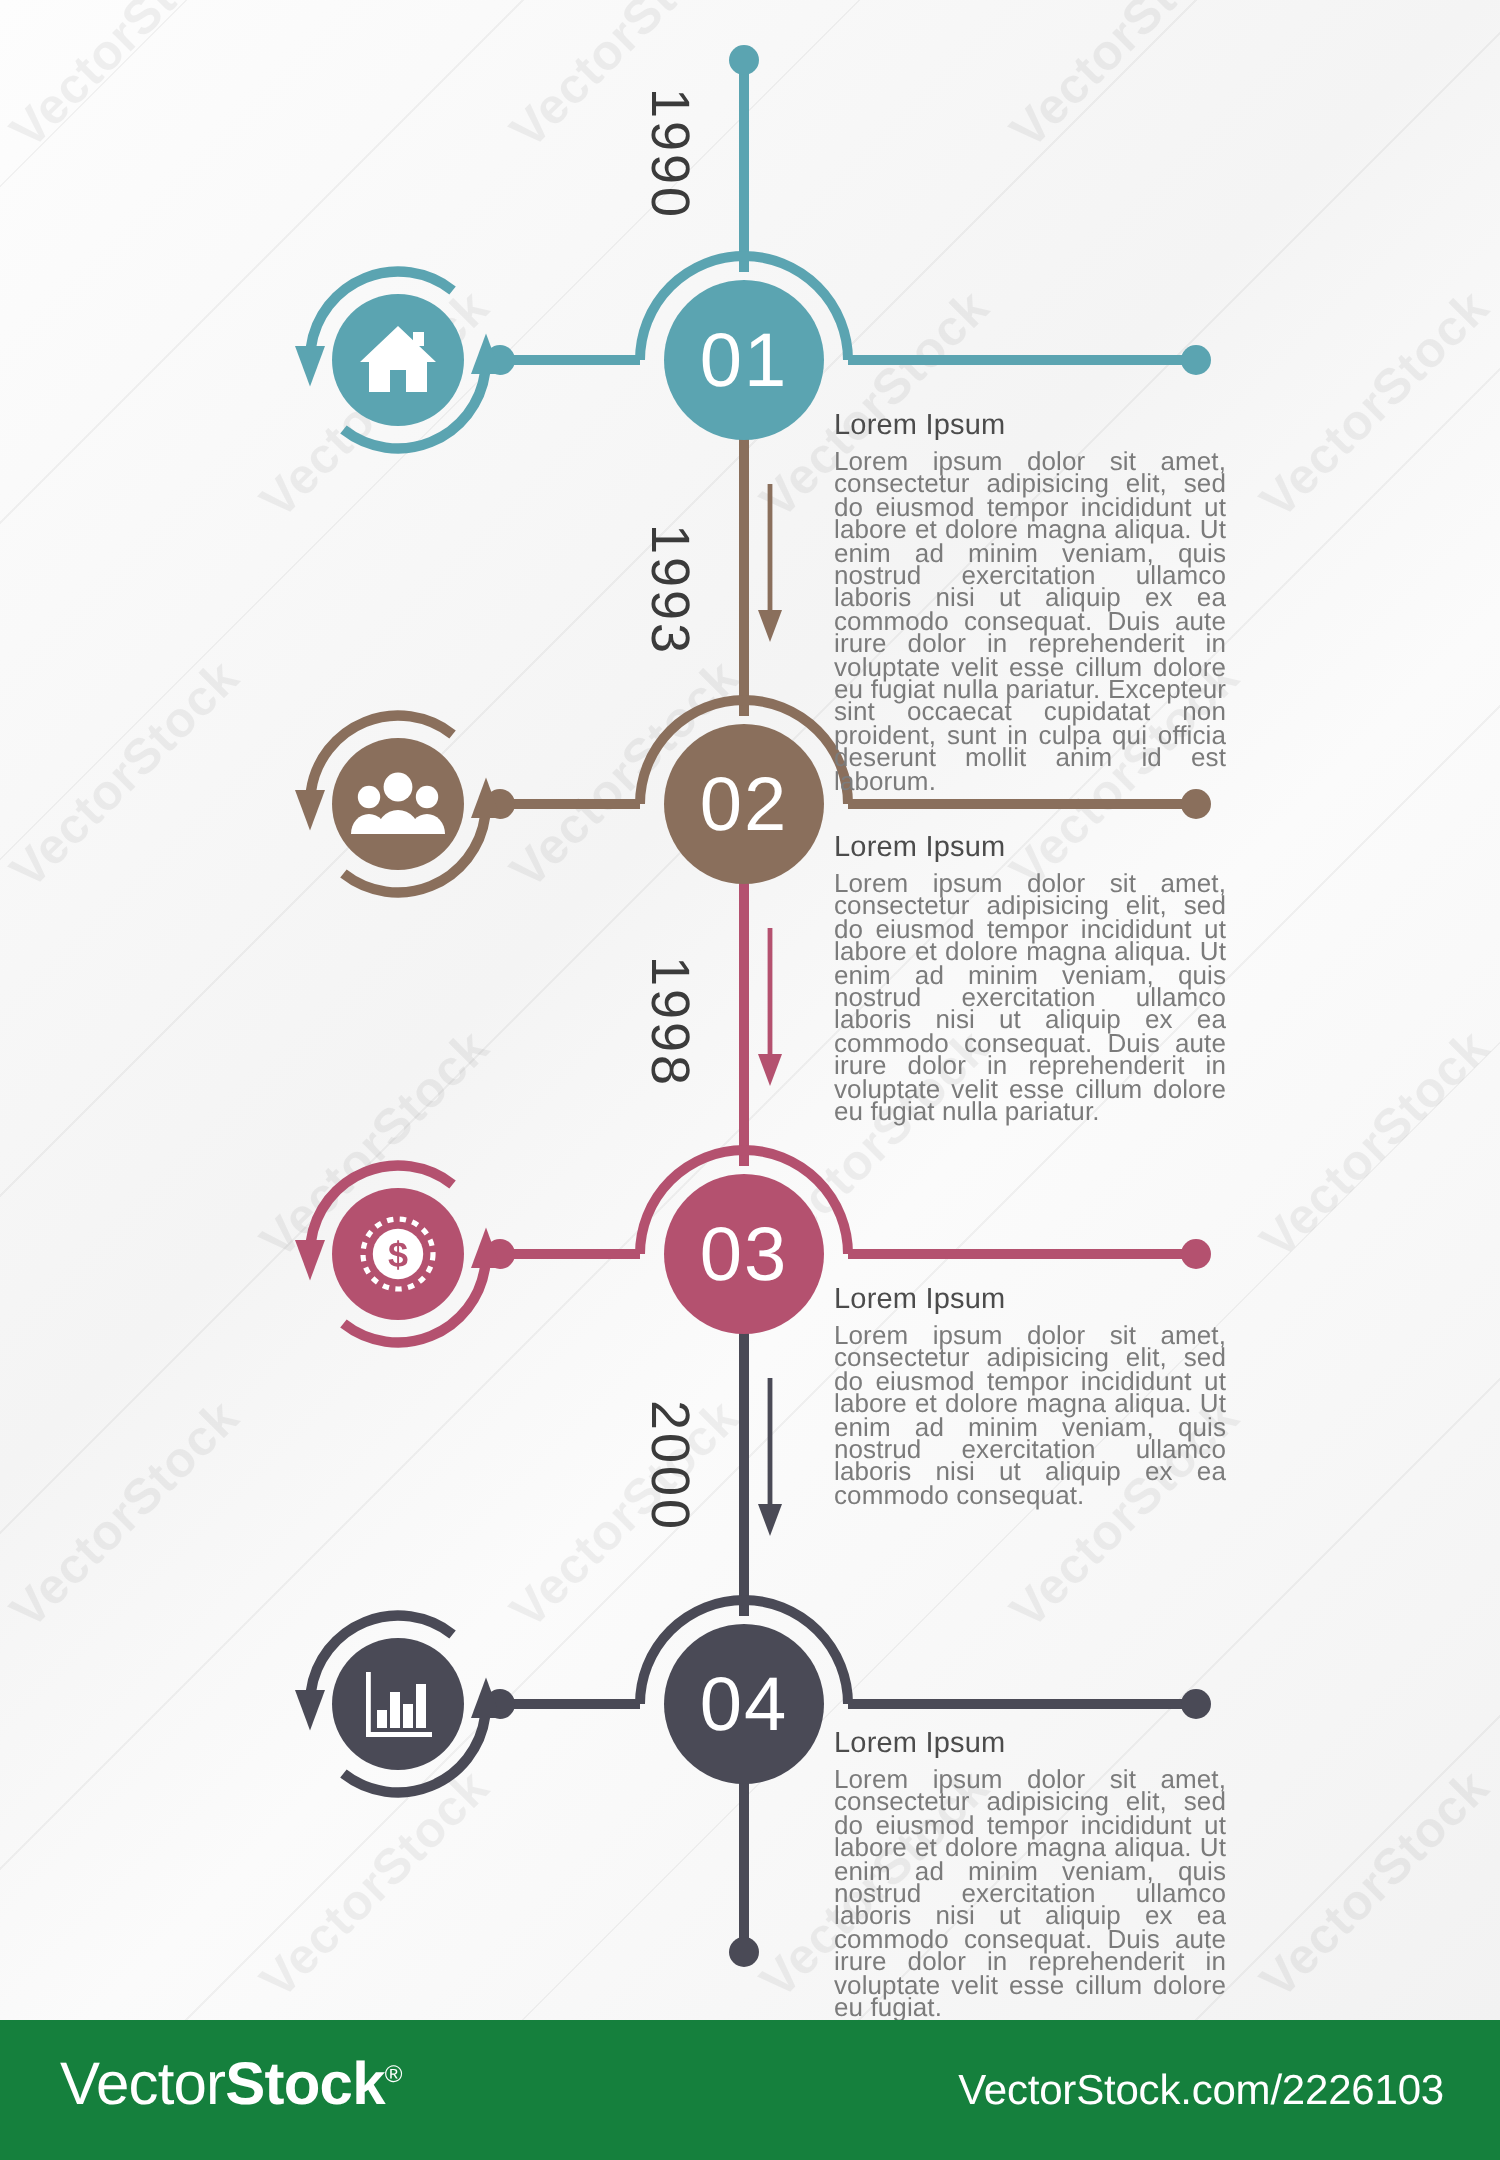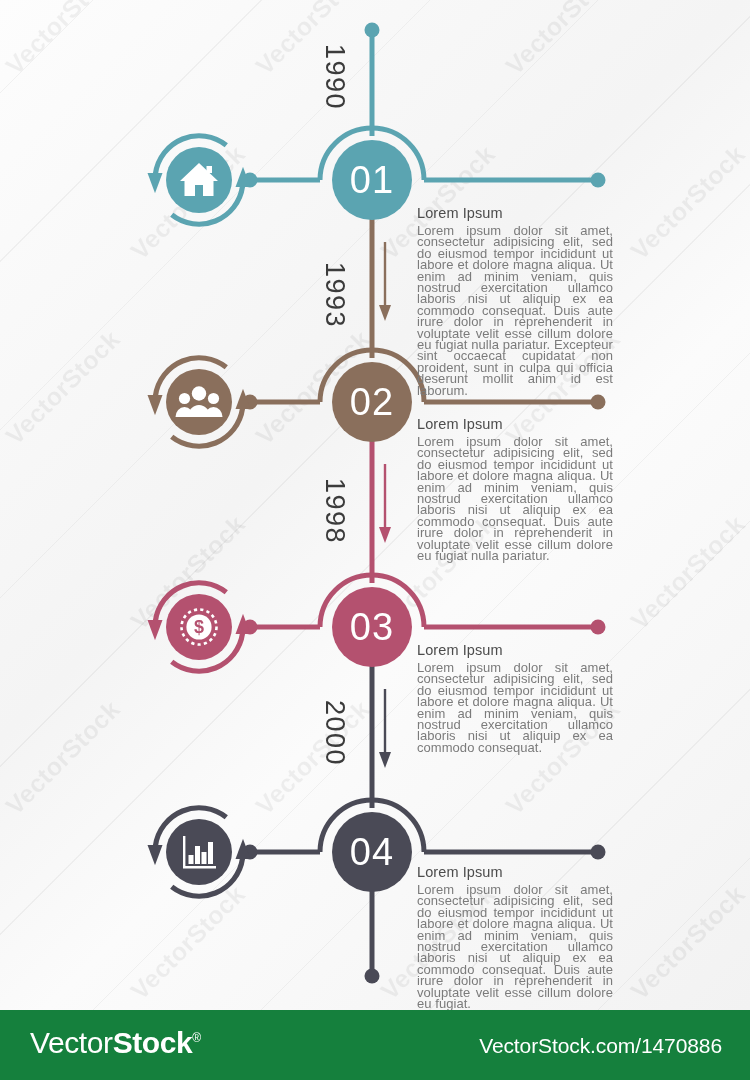--- a/index.html
+++ b/index.html
@@ -295,14 +295,14 @@
         <p>Lorem ipsum dolor sit amet, consectetur adipisicing elit, sed do eiusmod tempor incididunt ut labore et dolore magna aliqua. Ut enim ad minim veniam, quis nostrud exercitation ullamco laboris nisi ut aliquip ex ea commodo consequat. Duis aute irure dolor in reprehenderit in voluptate velit esse cillum dolore eu fugiat.</p>
       </div>
     </div>
 
 </div>
 
 <div id="footer">
   <div id="logo">
     <span class="lt">Vector</span><span class="bd">Stock</span><span class="reg">®</span>
   </div>
-  <div id="siteurl">VectorStock.com/1470886</div>
+  <div id="siteurl">VectorStock.com/2226103</div>
 </div>
 
 </body></html>

